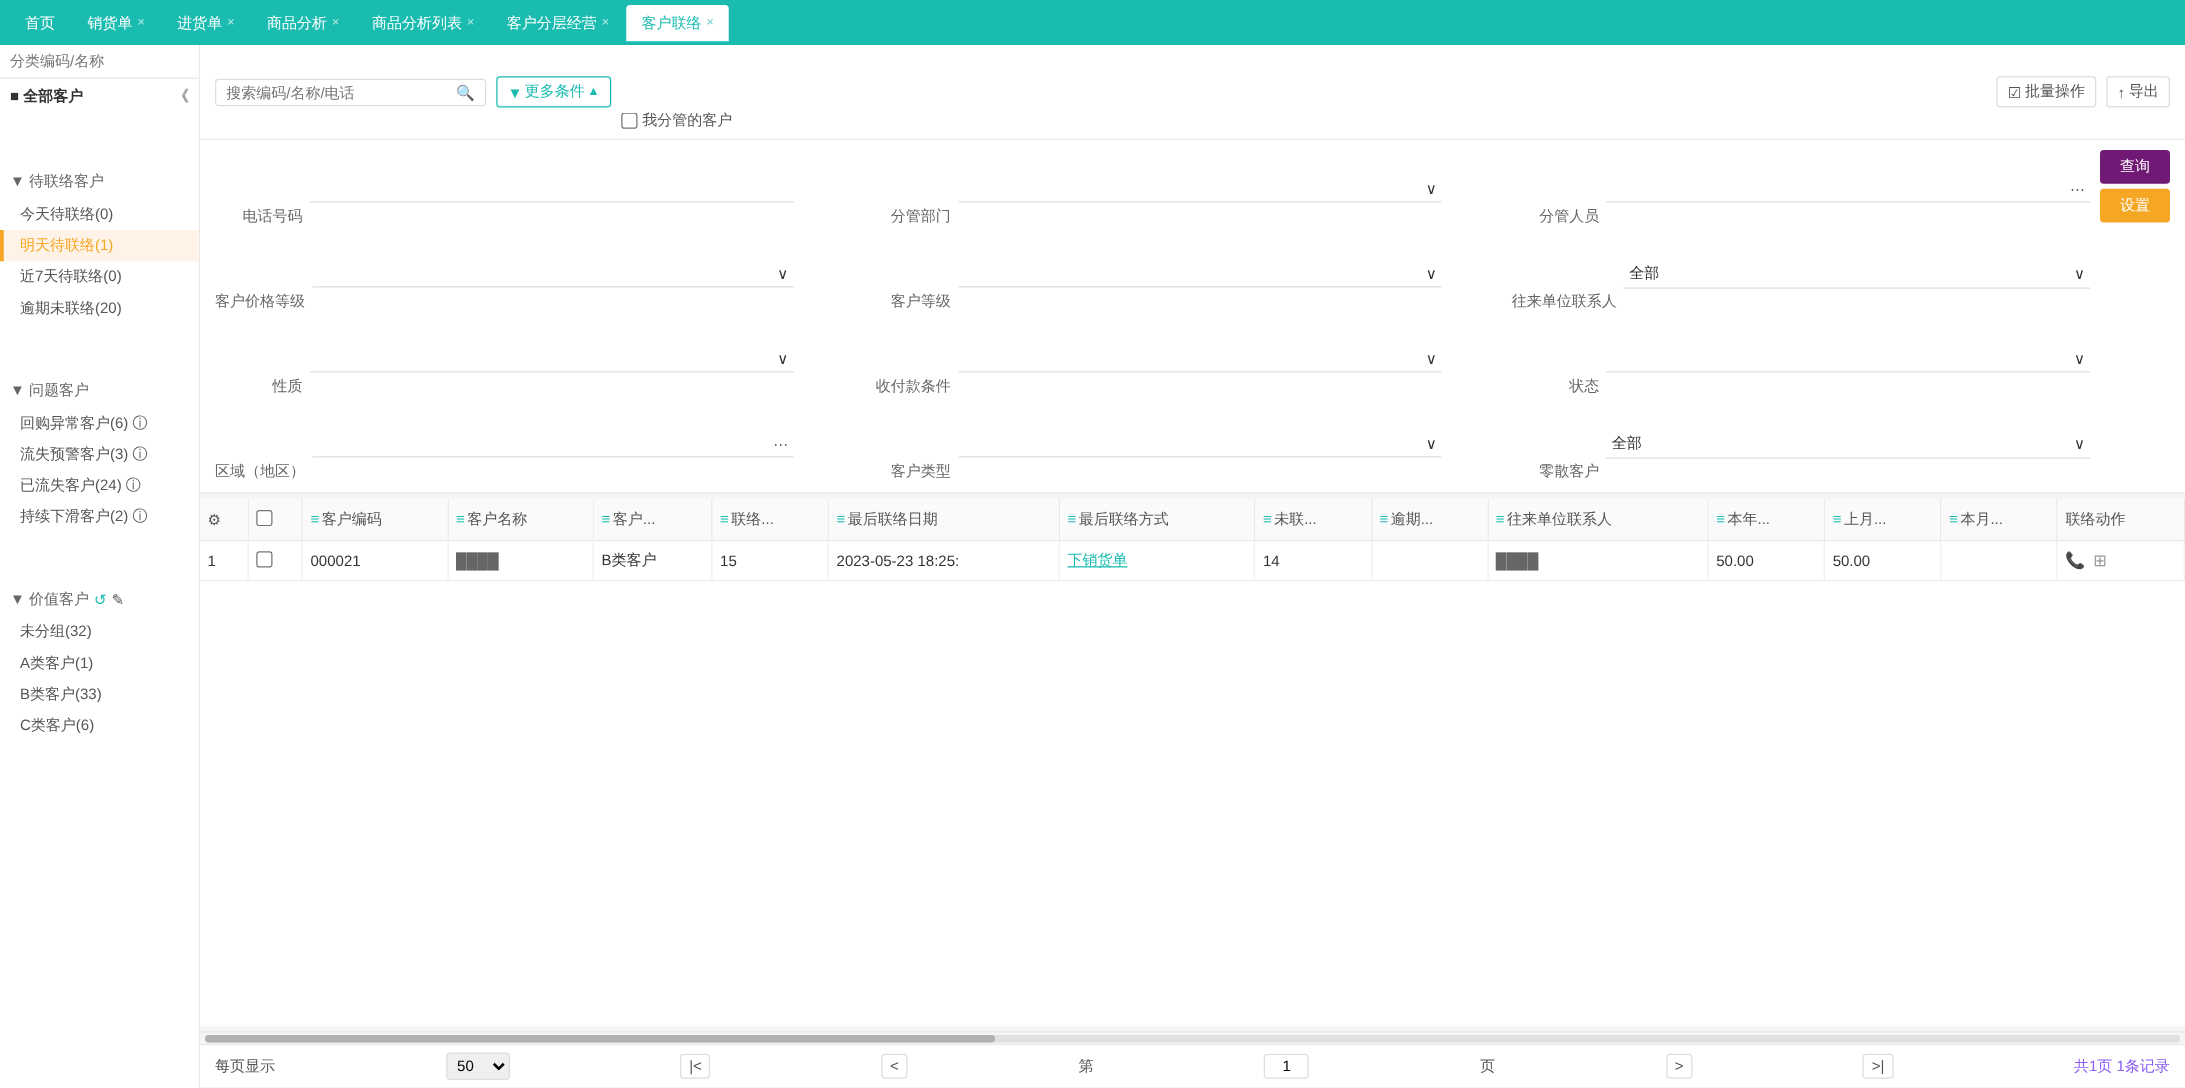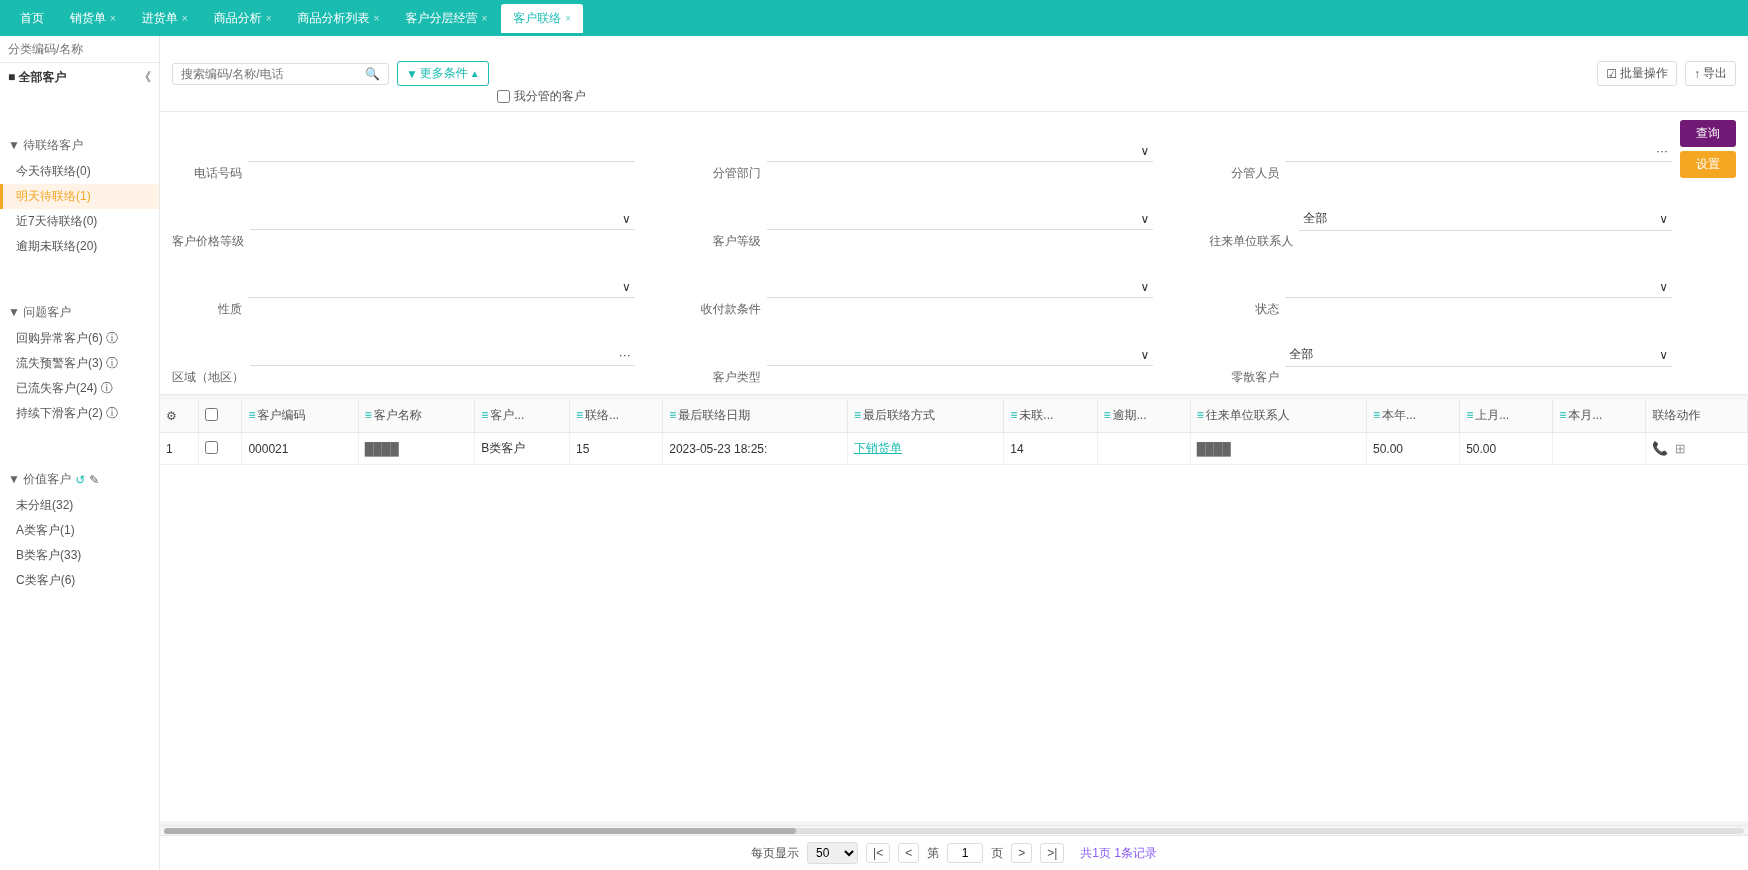--- a/index.html
+++ b/index.html
@@ -285,21 +285,21 @@
     .action-icons { display: flex; gap: 6px; align-items: center; }
     .action-icon { color: #999; cursor: pointer; font-size: 13px; }
 
     
     .pagination {
       background: #fff;
       border-top: 1px solid #e8e8e8;
       padding: 6px 12px;
       display: flex;
       align-items: center;
-      justify-content: center;
+      justify-content: space-between;
       gap: 8px;
       color: #555;
     }
     .pagination-select {
       border: 1px solid #ddd;
       border-radius: 3px;
       padding: 2px 4px;
       outline: none;
       font-size: 12px;
     }

